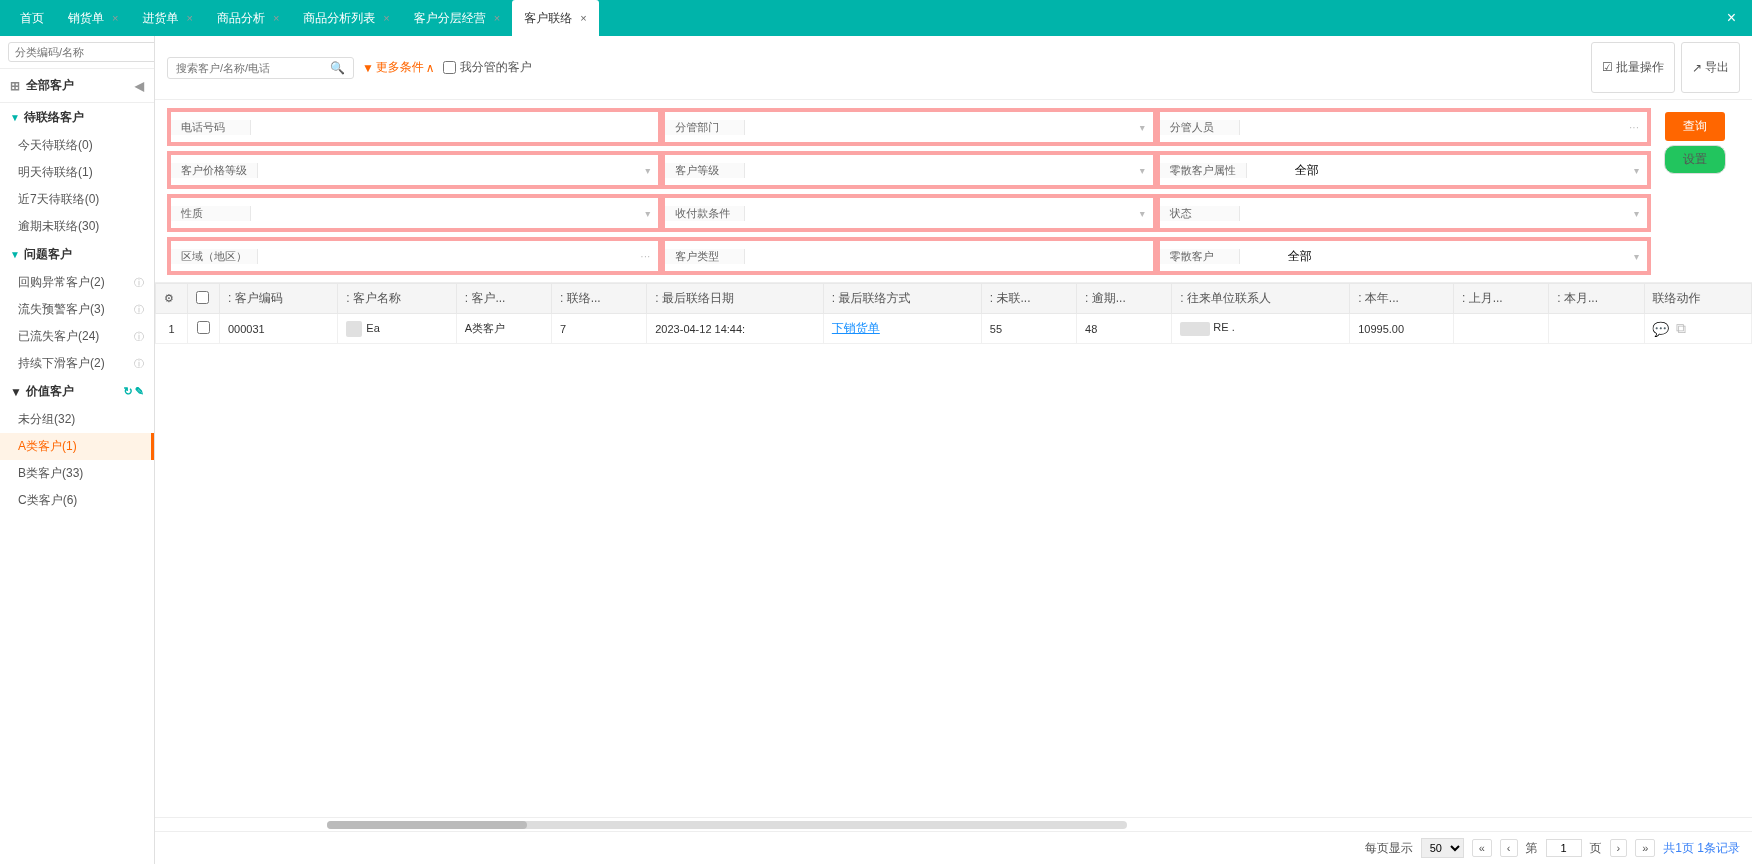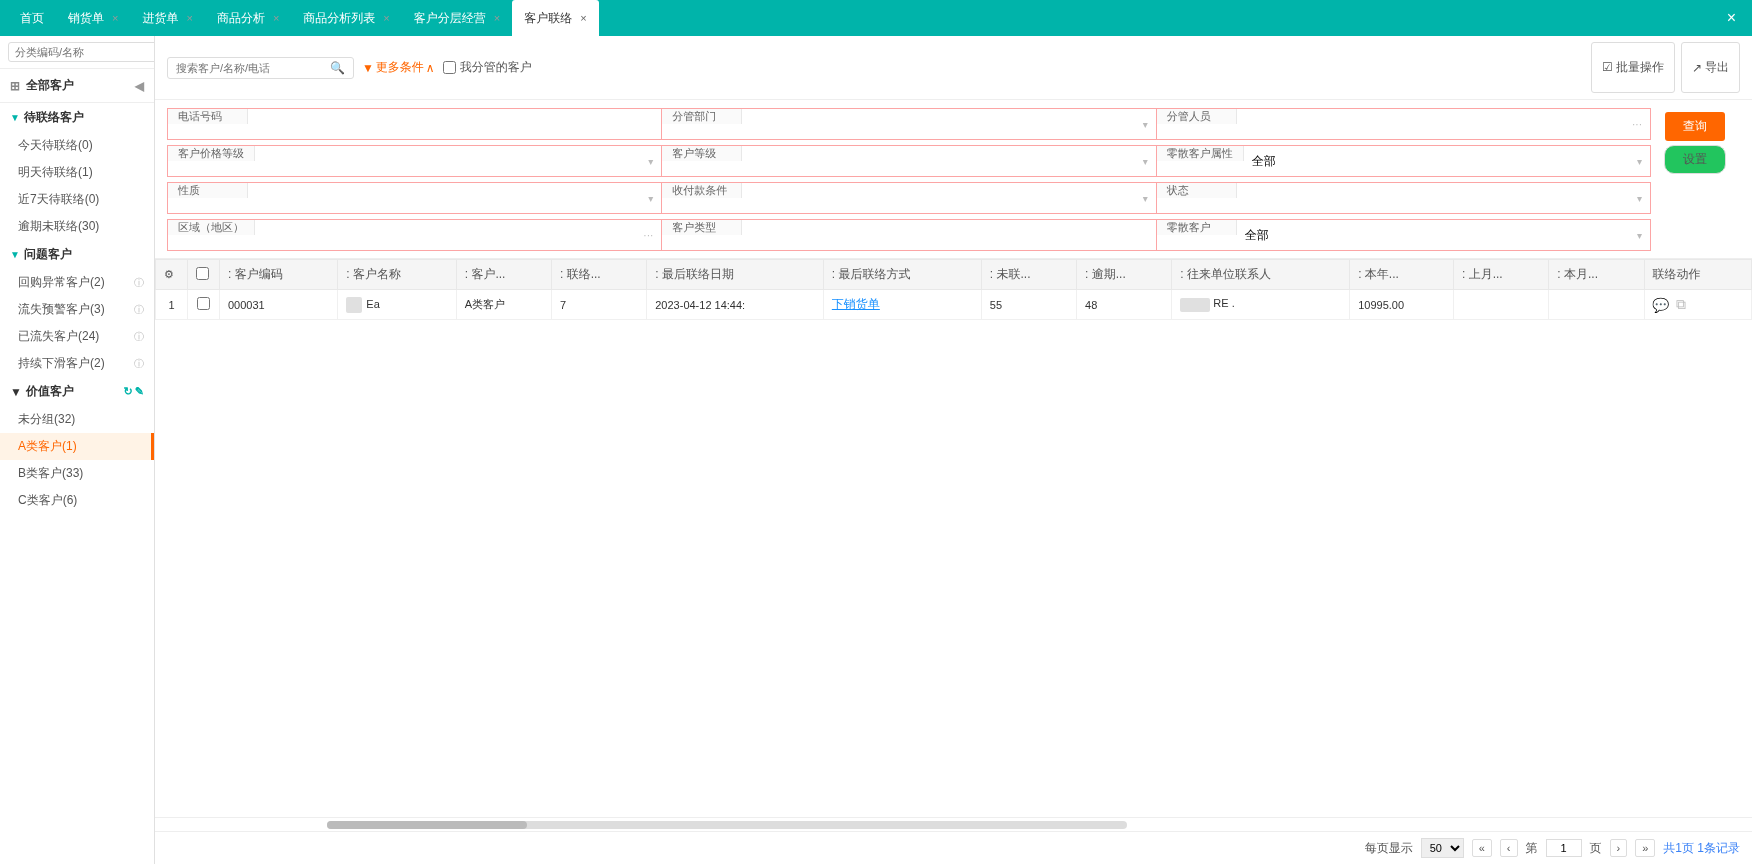--- a/index.html
+++ b/index.html
@@ -102,23 +102,24 @@
     .advanced-filters {
       background: white; padding: 8px 12px;
       border-bottom: 1px solid #eee;
     }
     .filter-row {
       display: flex; align-items: center; gap: 0;
       margin-bottom: 6px;
     }
     .filter-row:last-child { margin-bottom: 0; }
     .filter-cell {
-      display: flex; flex: 1;
-      border: 1px solid #fca5a5; margin-right: -1px; margin-bottom: -1px;
+      display: flex; align-items: center; flex: 1;
+      border: 4px solid #fca5a5; margin-right: -1px; margin-bottom: -1px;
       min-height: 30px;
+      gap: 40px;
     }
     .filter-label {
       background: #fafafa; padding: 0 10px; color: #666; white-space: nowrap;
       border-right: 1px solid #e8e8e8; height: 100%; display: flex; align-items: center;
       min-width: 80px; font-size: 11px;
     }
     .filter-input {
       flex: 1; padding: 0 8px; border: none; outline: none; font-size: 11px;
       display: flex; align-items: center; justify-content: space-between;
       height: 30px; cursor: pointer;

